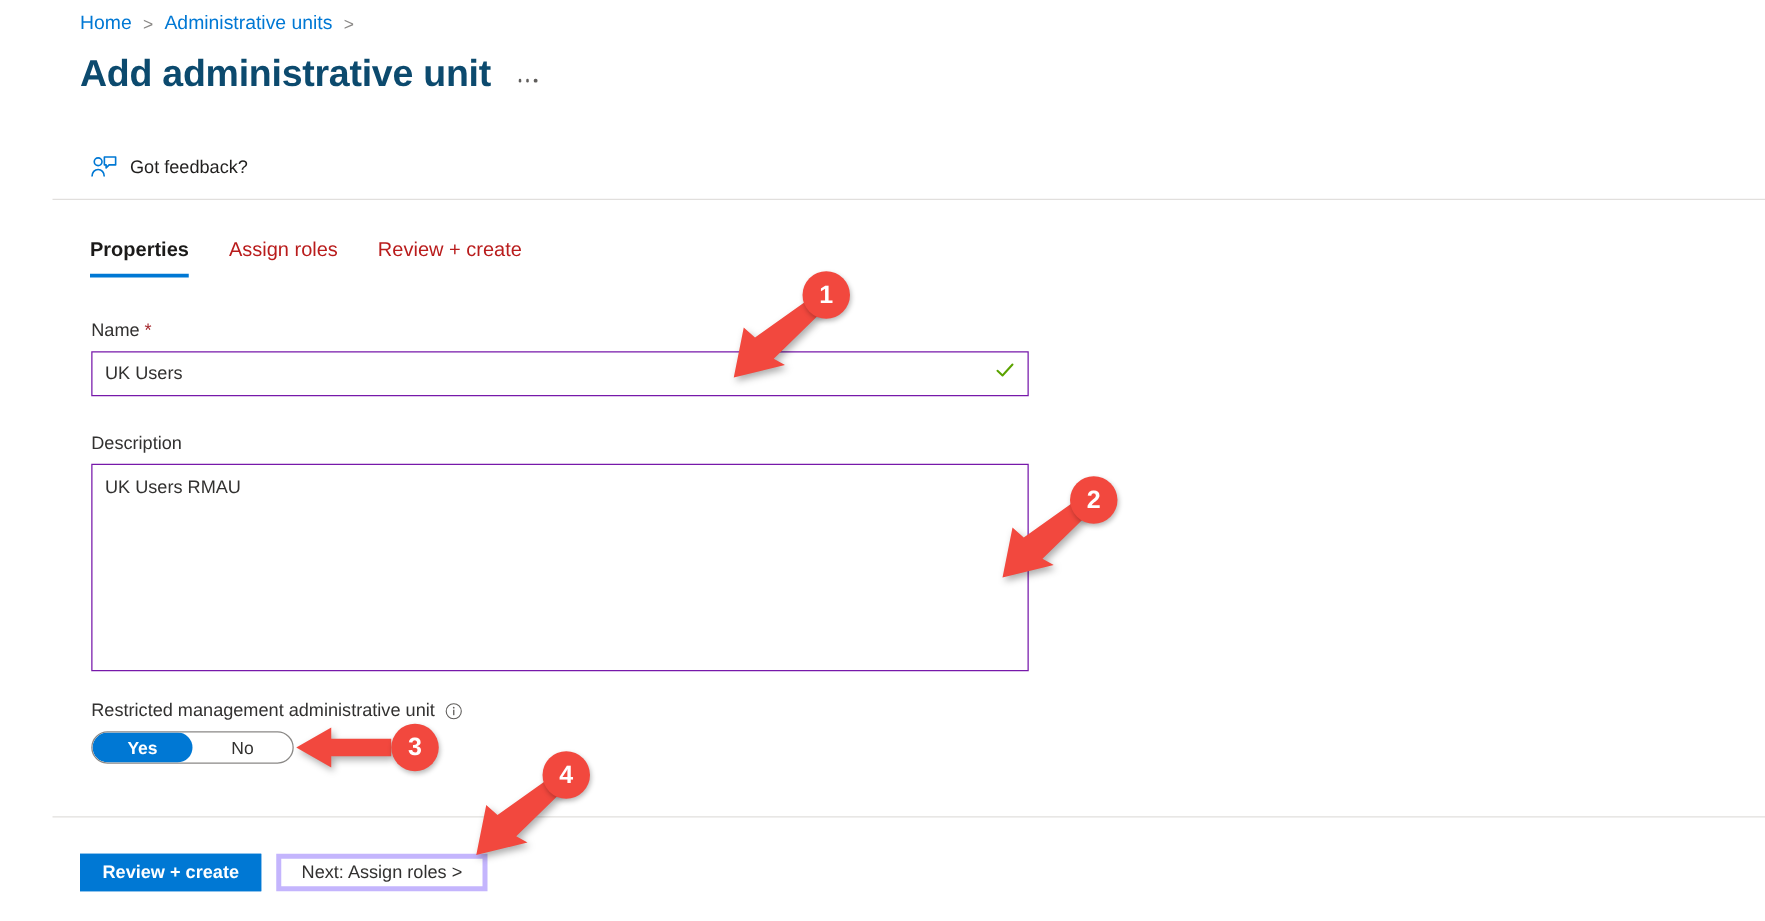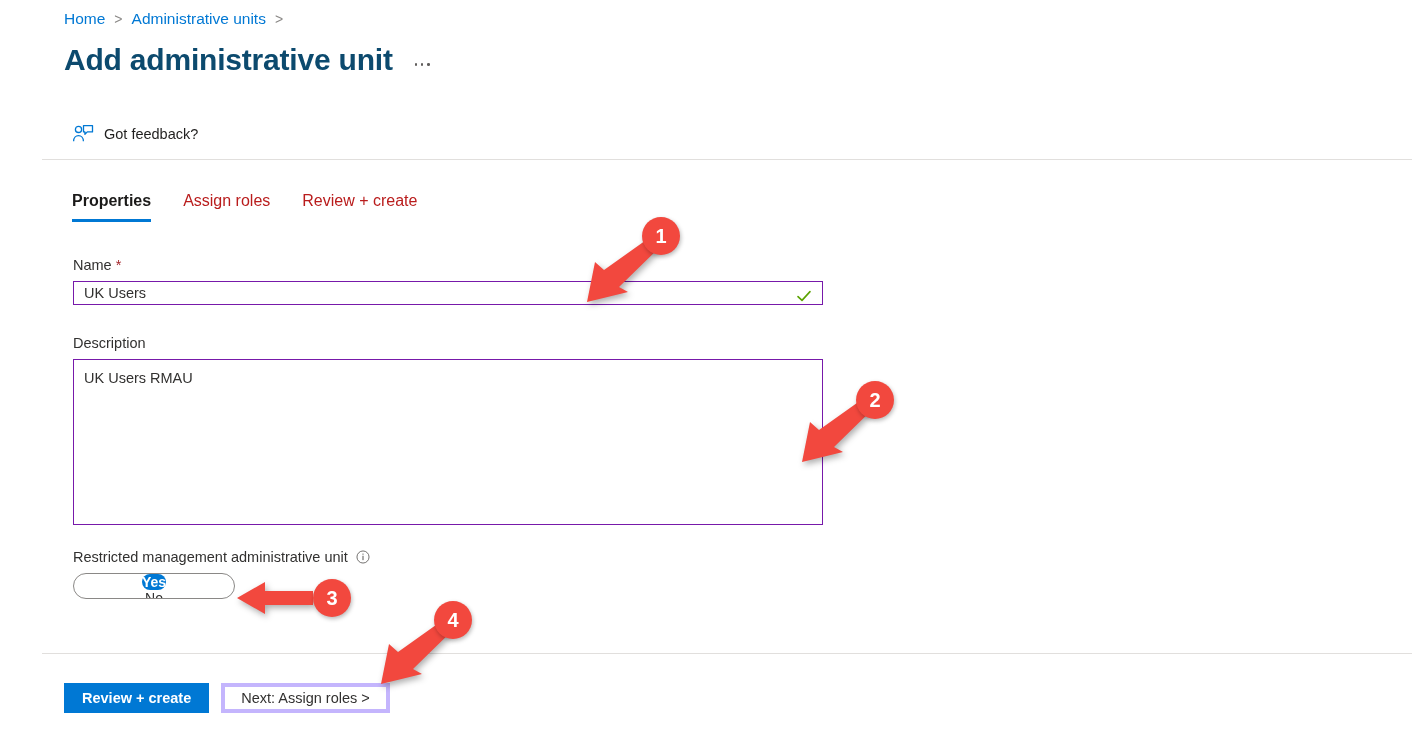--- a/index.html
+++ b/index.html
@@ -154,21 +154,21 @@
     align-items: center;
   }
   .req-star {
     color: #a4262c;
     margin-left: 4px;
     font-size: 14.5px;
   }
   .text-input-wrap {
     position: relative;
     width: 750px;
-    height: 24px;
+    height: 36px;
     border: 1px solid #7719aa;
     box-sizing: border-box;
     background: #fff;
     display: flex;
     align-items: center;
   }
   .text-input {
     border: none;
     outline: none;
     width: 700px;
@@ -227,21 +227,20 @@
     width: 162px;
     height: 26px;
     border: 1px solid #8a8886;
     border-radius: 13px;
     box-sizing: border-box;
     display: flex;
     align-items: center;
     background: #fff;
     overflow: hidden;
     cursor: pointer;
-    flex-direction: column;
   }
   .toggle-opt {
     flex: 1;
     height: 100%;
     display: flex;
     align-items: center;
     justify-content: center;
     font-size: 14px;
     color: #323130;
     cursor: pointer;

